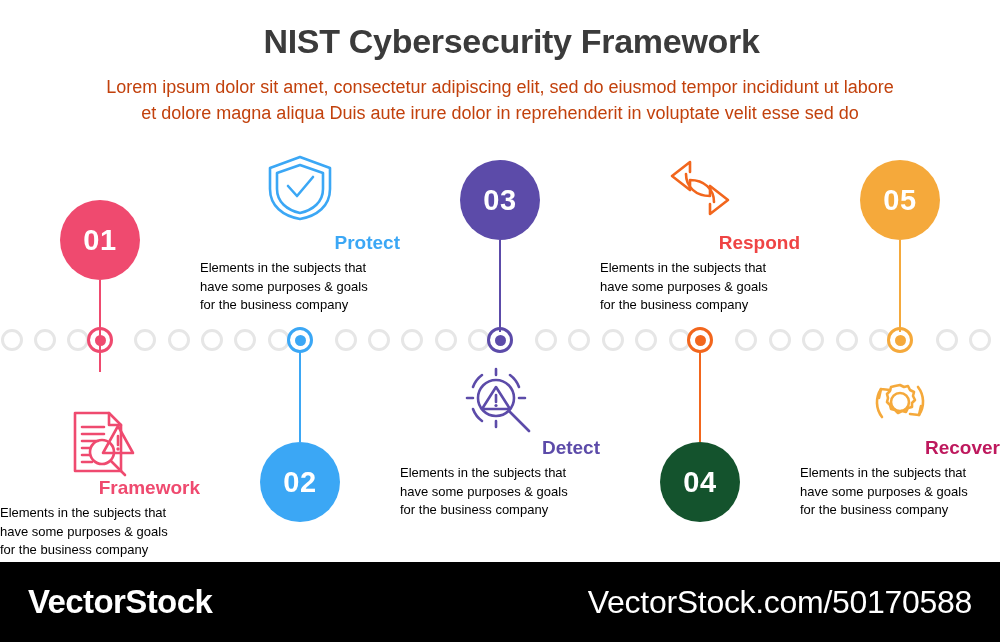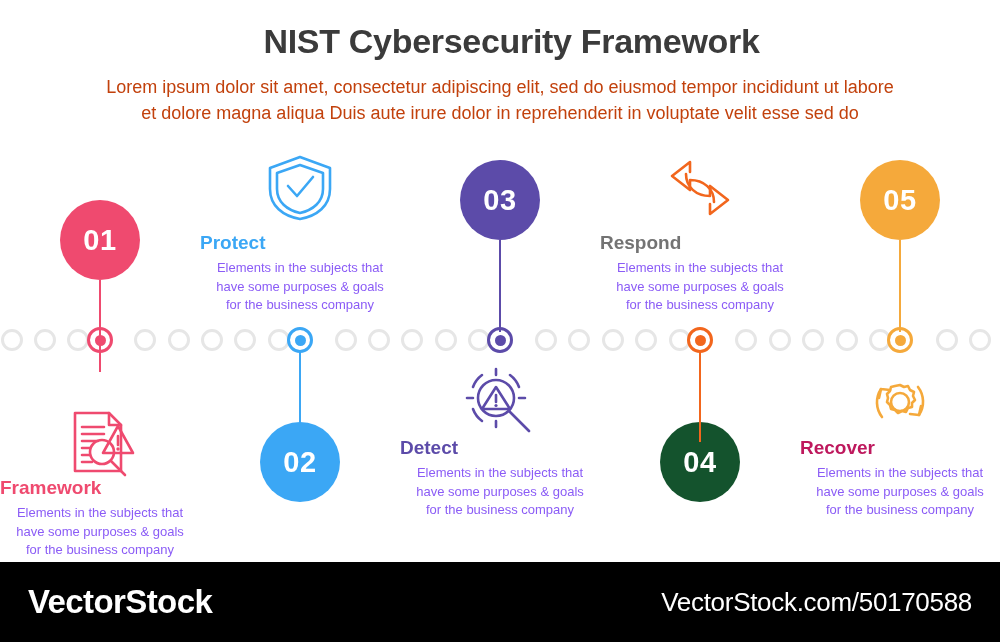--- a/index.html
+++ b/index.html
@@ -59,52 +59,52 @@
     position: absolute; left: 50%; transform: translateX(-50%);
     width: 2px;
   }
   .icon-box {
     position: absolute; left: 50%; transform: translateX(-50%);
     width: 86px; height: 72px;
     display: flex; align-items: center; justify-content: center;
   }
   .icon-box svg { display: block; }
   .label {
-    position: absolute; left: 0; width: 200px; text-align: left;
+    position: absolute; left: 0; width: 200px; text-align: right;
     font-size: 19px; font-weight: bold;
   }
   .desc {
-    position: absolute; left: 0; width: 200px; text-align: center;
-    font-size: 13px; line-height: 18.5px; color: #8b5cf6;
+    position: absolute; left: 0; width: 200px; 
+    font-size: 13px; line-height: 18.5px; color: #000000;
   }
   .desc div { white-space: nowrap; }
 
   
   .col.up .numcircle  { top: 160px; }
   .col.up .connector  { top: 240px; height: 92px; }
   .col.up .icon-box   { top: 366px; }
   .col.up .label      { top: 437px; }
   .col.up .desc       { top: 464px; }
 
   
   .col.down .icon-box  { top: 152px; }
   .col.down .label     { top: 232px; }
   .col.down .desc      { top: 259px; }
   .col.down .connector { top: 350px; height: 92px; }
-  .col.down .numcircle { top: 422px; }
+  .col.down .numcircle { top: 442px; }
 
   
   .footer {
     position: absolute; left: 0; bottom: 0; width: 1000px; height: 80px;
     background: #000; color: #fff;
     display: flex; align-items: center; justify-content: space-between;
     padding: 0 28px;
   }
   .brand { font-size: 33px; font-weight: bold; letter-spacing: -0.6px; }
-  .vsurl { font-size: 26px; letter-spacing: -0.3px; }
+  .vsurl { font-size: 32px; letter-spacing: -0.3px; }
 </style>
 </head>
 <body>
 
 <div id="stage">
 
   <div class="title">NIST Cybersecurity Framework</div>
 
   <div class="subtitle">
     <div>Lorem ipsum dolor sit amet, consectetur adipiscing elit, sed do eiusmod tempor incididunt ut labore</div>
@@ -227,21 +227,21 @@
         <div class="numcircle" style="background:#14532d">
           <span>04</span>
         </div>
         <div class="connector" style="background:#f2661d"></div>
         <div class="icon-box">
           <svg width="68" height="72" viewBox="0 0 68 72">
             <path fill="none" stroke="#f2661d" stroke-width="2.6" stroke-linecap="round" stroke-linejoin="round" d="M24 20 V10 L6 24 L24 38 V28 c14 0 24 9 24 22"></path>
             <path fill="none" stroke="#f2661d" stroke-width="2.6" stroke-linecap="round" stroke-linejoin="round" d="M44 52 v10 L62 48 L44 34 v10 c-14 0 -24 -9 -24 -22"></path>
           </svg>
         </div>
-        <div class="label" style="color:#737373">Respond</div>
+        <div class="label" style="color:#ef4444">Respond</div>
         <div class="desc">
           <div>Elements in the subjects that</div>
           <div>have  some purposes &amp; goals</div>
           <div>for the  business company</div>
         </div>
       </div>
       <div class="col up" style="left: 800px;">
         <div class="numcircle" style="background:#f5a93b">
           <span>05</span>
         </div>

